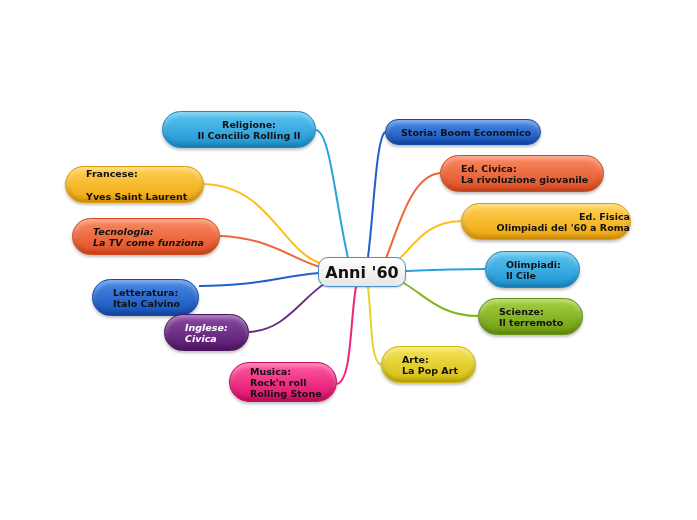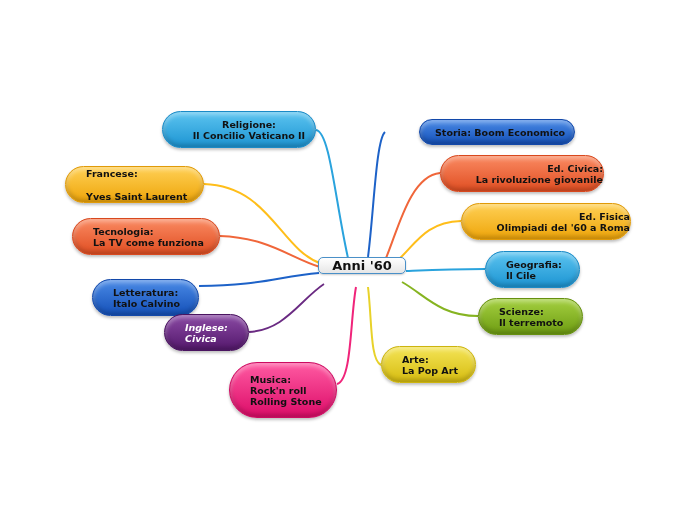--- a/index.html
+++ b/index.html
@@ -12,25 +12,25 @@
     border-radius: 999px;
     font-weight: bold; font-size: 9.5px; line-height: 11px;
     color: #111;
     display: flex; flex-direction: column; justify-content: center;
     padding-left: 20px;
     box-shadow: 0 2px 3px rgba(0,0,0,0.25), inset 0 -3px 4px rgba(0,0,0,0.18), inset 0 3px 4px rgba(255,255,255,0.35);
   }
   .node span { display: block; white-space: nowrap; }
   .center {
     position: absolute; box-sizing: border-box;
-    left: 318px; top: 257px; width: 88px; height: 17px;
-    border-radius: 5px;
+    left: 318px; top: 257px; width: 88px; height: 30px;
+    border-radius: 10px;
     border: 1.5px solid #4a90c8;
     background: linear-gradient(#ffffff, #e6e6e6);
-    font-weight: bold; font-size: 13px; color: #111;
+    font-weight: bold; font-size: 16px; color: #111;
     display: flex; align-items: center; justify-content: center;
     box-shadow: 0 1px 2px rgba(0,0,0,0.2);
   }
   .light-text { color: #ffffff; font-style: italic; }
 </style>
 </head>
 <body>
 
 <div id="canvas">
 
@@ -60,65 +60,65 @@
 
     <path d="M381,365 C370,360 372,320 368,287" stroke="#e8d22a" stroke-width="2" fill="none"></path>
   </svg>
 
   <div class="center">
     <span>Anni '60</span>
   </div>
 
   <div class="node" style="left:162px; top:111px; width:154px; height:37px; background:linear-gradient(#5cc4f0,#1c94d2); border:1px solid #1a8ac6;align-items:center;">
     <span>Religione:</span>
-    <span>Il Concilio Vaticano II</span>
+    <span>Il Concilio Rolling II</span>
   </div>
 
   <div class="node" style="left:65px; top:166px; width:139px; height:37px; background:linear-gradient(#ffd055,#eea50a); border:1px solid #e09a08;gap:12px;">
     <span>Francese:</span>
     <span>Yves Saint Laurent</span>
   </div>
 
-  <div class="node" style="left:72px; top:218px; width:148px; height:37px; background:linear-gradient(#fa8a62,#e04e22); border:1px solid #d8481e;">
+  <div class="node" style="left:72px; top:218px; width:148px; height:37px; background:linear-gradient(#fa8a62,#e04e22); border:1px solid #d8481e;font-style:italic;">
     <span>Tecnologia:</span>
     <span>La TV come funziona</span>
   </div>
 
   <div class="node" style="left:92px; top:267px; width:107px; height:37px; background:linear-gradient(#4a8ae6,#1450b8); border:1px solid #1248aa;margin-top:12px;">
     <span>Letteratura:</span>
     <span>Italo Calvino</span>
   </div>
 
   <div class="node light-text" style="left:164px; top:314px; width:85px; height:37px; background:linear-gradient(#8a4aa4,#54186c); border:1px solid #4a1460;">
     <span>Inglese:</span>
     <span>Civica</span>
   </div>
 
-  <div class="node" style="left:229px; top:362px; width:108px; height:56px; background:linear-gradient(#ff5aa2,#dc0c68); border:1px solid #cc0a60;">
+  <div class="node" style="left:229px; top:362px; width:108px; height:40px; background:linear-gradient(#ff5aa2,#dc0c68); border:1px solid #cc0a60;">
     <span>Musica:</span>
     <span>Rock'n roll</span>
     <span>Rolling Stone</span>
   </div>
 
-  <div class="node" style="left:385px; top:119px; width:156px; height:26px; background:linear-gradient(#4a8ae6,#1450b8); border:1px solid #1248aa; padding-left:15px;margin-left:34px;">
+  <div class="node" style="left:385px; top:119px; width:156px; height:26px; background:linear-gradient(#4a8ae6,#1450b8); border:1px solid #1248aa; padding-left:15px;">
     <span>Storia: Boom Economico</span>
   </div>
 
-  <div class="node" style="left:440px; top:155px; width:164px; height:37px; background:linear-gradient(#fa8a62,#e04e22); border:1px solid #d8481e;align-items:flex-end;">
+  <div class="node" style="left:440px; top:155px; width:164px; height:37px; background:linear-gradient(#fa8a62,#e04e22); border:1px solid #d8481e;">
     <span>Ed. Civica:</span>
     <span>La rivoluzione giovanile</span>
   </div>
 
   <div class="node" style="left:461px; top:203px; width:170px; height:37px; background:linear-gradient(#ffd055,#eea50a); border:1px solid #e09a08;align-items:flex-end;">
     <span>Ed. Fisica</span>
     <span>Olimpiadi del '60 a Roma</span>
   </div>
 
   <div class="node" style="left:485px; top:251px; width:95px; height:37px; background:linear-gradient(#5cc4f0,#1c94d2); border:1px solid #1a8ac6;">
-    <span>Geografia:</span>
+    <span>Olimpiadi:</span>
     <span>Il Cile</span>
   </div>
 
   <div class="node" style="left:478px; top:298px; width:105px; height:37px; background:linear-gradient(#a4d040,#6e9c12); border:1px solid #669010;">
     <span>Scienze:</span>
     <span>Il terremoto</span>
   </div>
 
   <div class="node" style="left:381px; top:346px; width:95px; height:37px; background:linear-gradient(#f4e456,#d6bc10); border:1px solid #ccb40e;">
     <span>Arte:</span>

